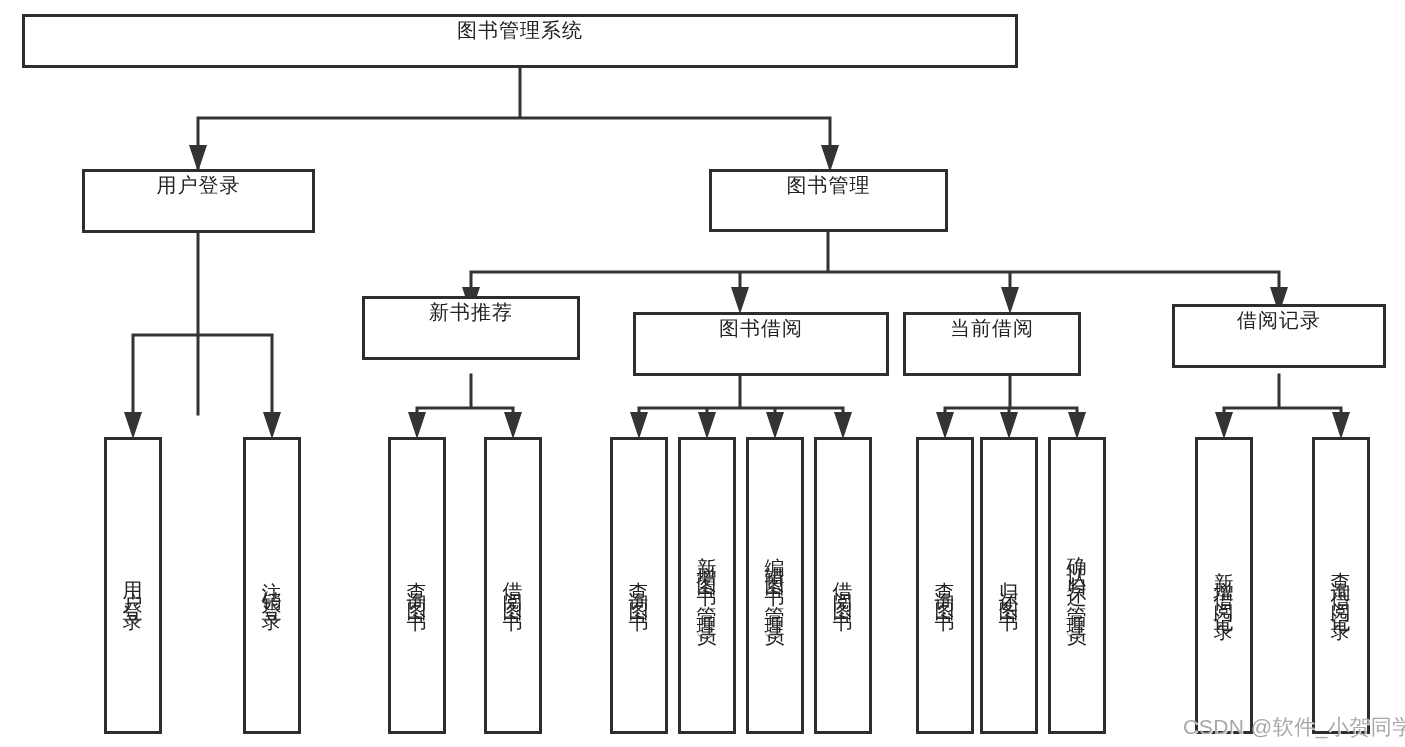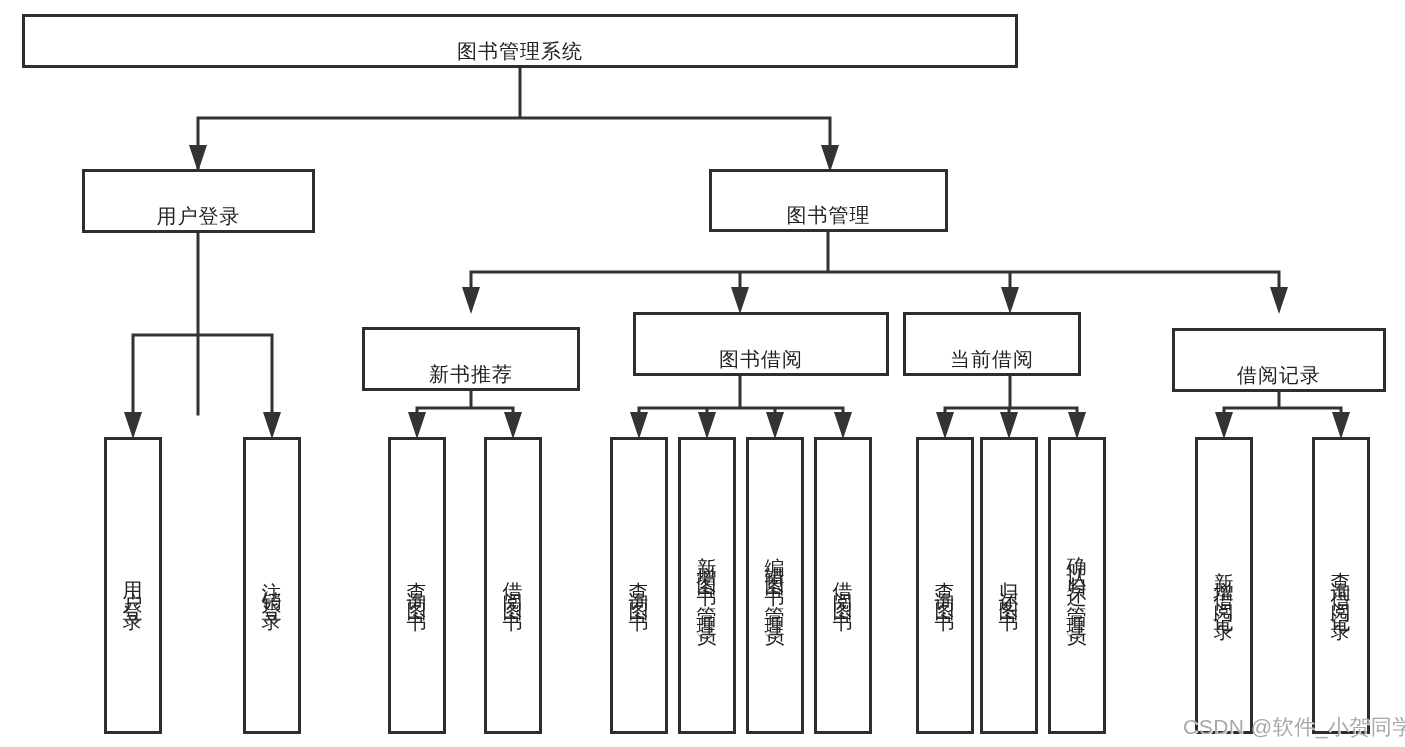--- a/index.html
+++ b/index.html
@@ -28,21 +28,21 @@
     fill: none;
     stroke-linecap: square;
   }
   .connectors polygon { fill: var(--line); }
   .hbox {
     position: absolute;
     box-sizing: border-box;
     border: 3px solid var(--border);
     background: #ffffff;
     display: flex;
-    align-items: flex-end;
+    align-items: flex-start;
     justify-content: center;
     z-index: 1;
   }
   .hbox .hlabel {
     font-size: 20px;
     color: var(--text);
     letter-spacing: 1px;
     white-space: nowrap;
   }
   .vbox {
@@ -115,30 +115,30 @@
     <span class="hlabel">图书管理系统</span>
   </div>
 
   <div class="hbox" style="left:82px; top:169px; width:233px; height:64px;">
     <span class="hlabel">用户登录</span>
   </div>
   <div class="hbox" style="left:709px; top:169px; width:239px; height:63px;">
     <span class="hlabel">图书管理</span>
   </div>
 
-  <div class="hbox" style="left:362px; top:327px; width:218px; height:64px;">
+  <div class="hbox" style="left:362px; top:296px; width:218px; height:64px;">
     <span class="hlabel">新书推荐</span>
   </div>
   <div class="hbox" style="left:633px; top:312px; width:256px; height:64px;">
     <span class="hlabel">图书借阅</span>
   </div>
   <div class="hbox" style="left:903px; top:312px; width:178px; height:64px;">
     <span class="hlabel">当前借阅</span>
   </div>
-  <div class="hbox" style="left:1172px; top:328px; width:214px; height:64px;">
+  <div class="hbox" style="left:1172px; top:304px; width:214px; height:64px;">
     <span class="hlabel">借阅记录</span>
   </div>
 
   <div class="vbox" style="left:104px; top:437px; width:58px; height:297px;">
     <span class="vlabel">用户登录</span>
   </div>
   <div class="vbox" style="left:243px; top:437px; width:58px; height:297px;">
     <span class="vlabel">注销登录</span>
   </div>
 

